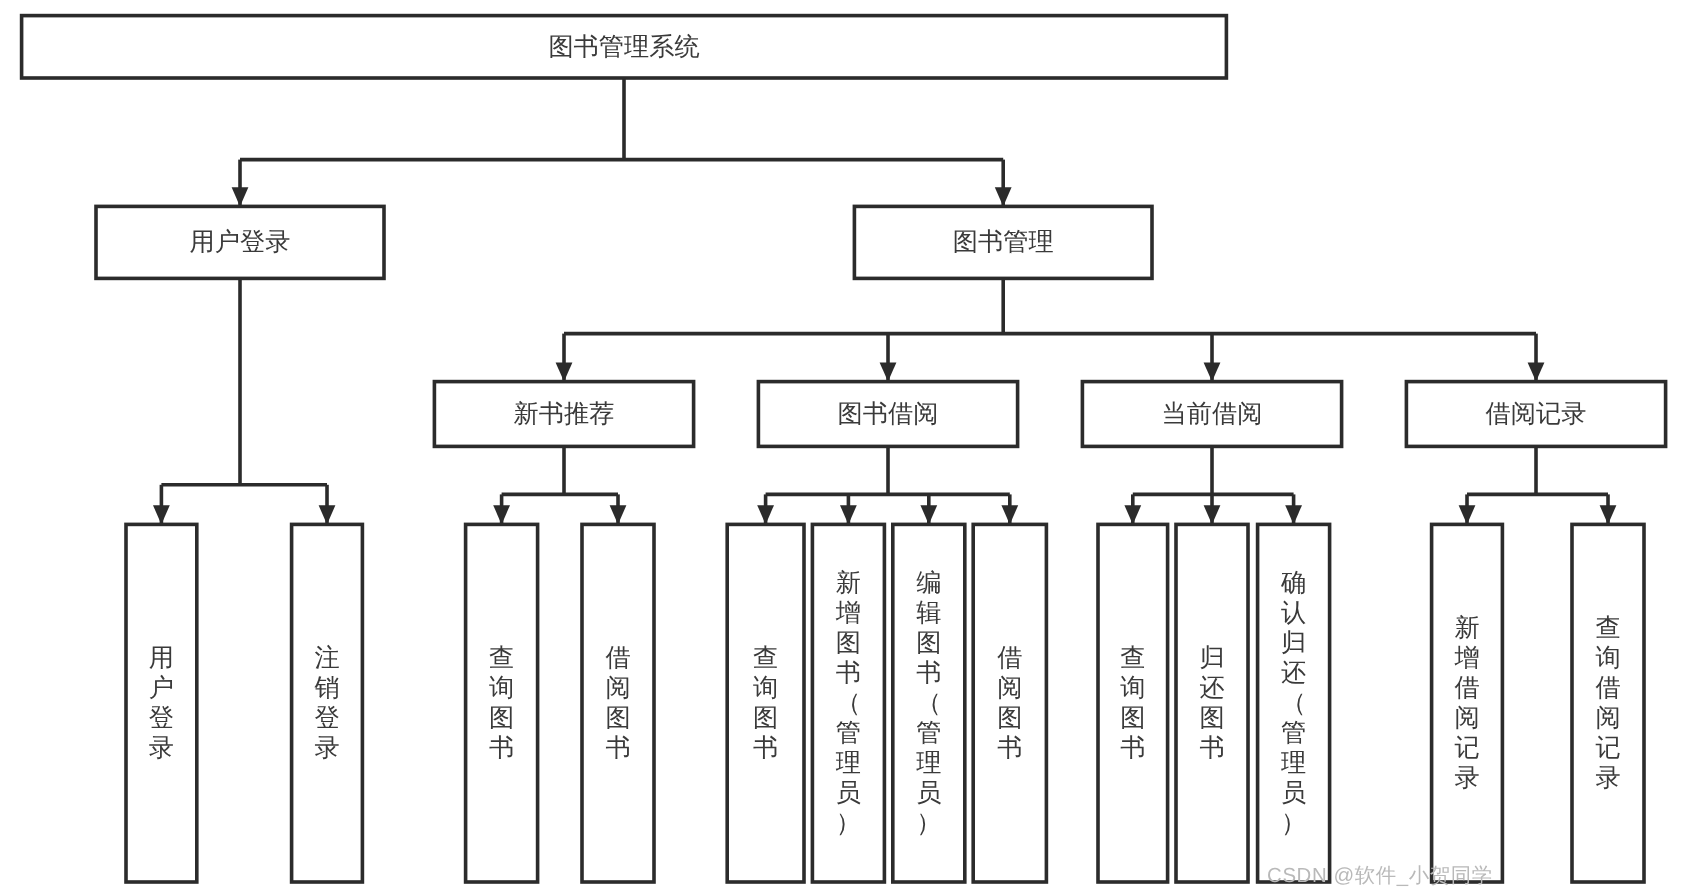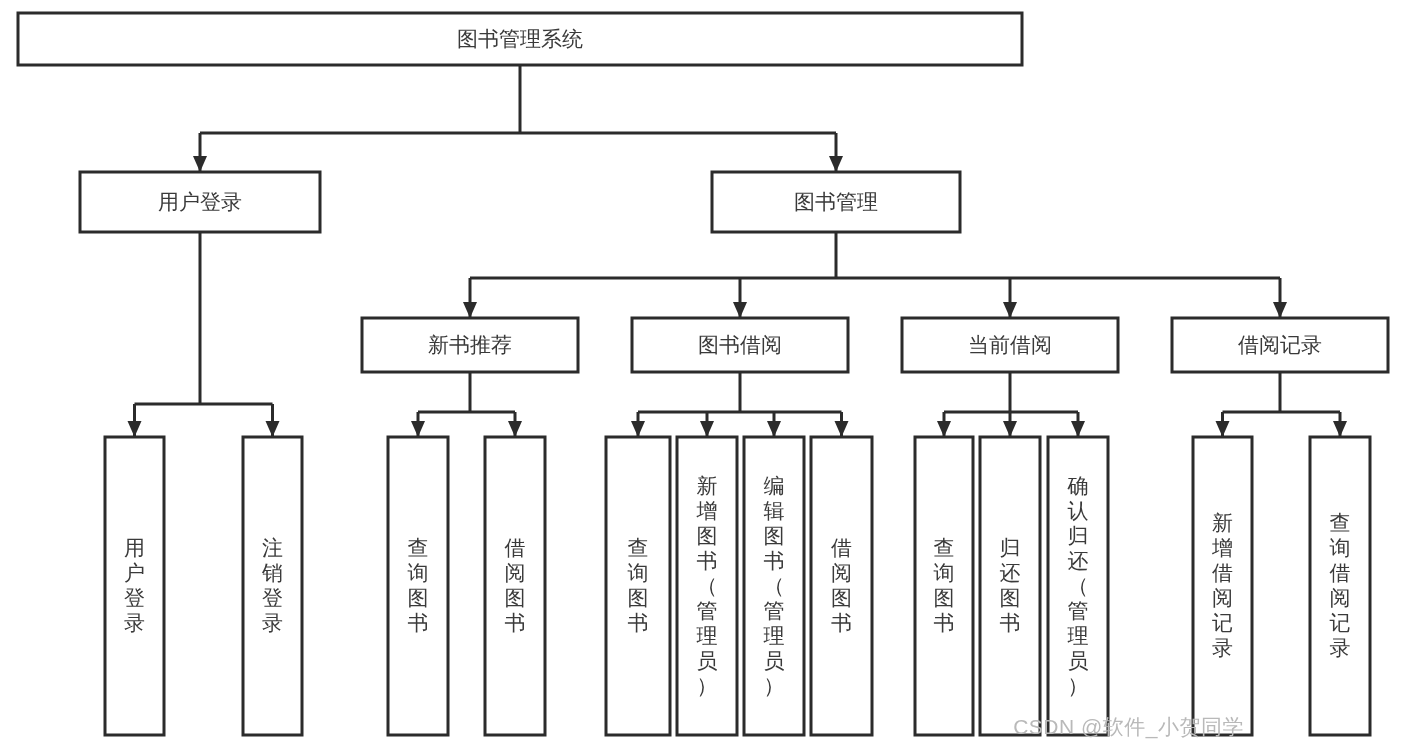--- a/index.html
+++ b/index.html
@@ -45,21 +45,21 @@
     fill: #3a3a3a;
     font-family: "Liberation Sans", "DejaVu Sans", sans-serif;
     font-size: 21px;
     text-anchor: middle;
   }
   .watermark {
     position: absolute;
     right: 10px;
     bottom: 6px;
     font-family: "Liberation Sans", "DejaVu Sans", sans-serif;
-    font-size: 21px;
+    font-size: 17px;
     color: #b9b9b9;
     white-space: nowrap;
     letter-spacing: 0.5px;
   }
 </style>
 </head>
 <body>
 
 <div id="chart-root">
   <svg id="diagram-svg" width="1405" height="747" viewBox="0 0 1405 747" xmlns="http://www.w3.org/2000/svg">

